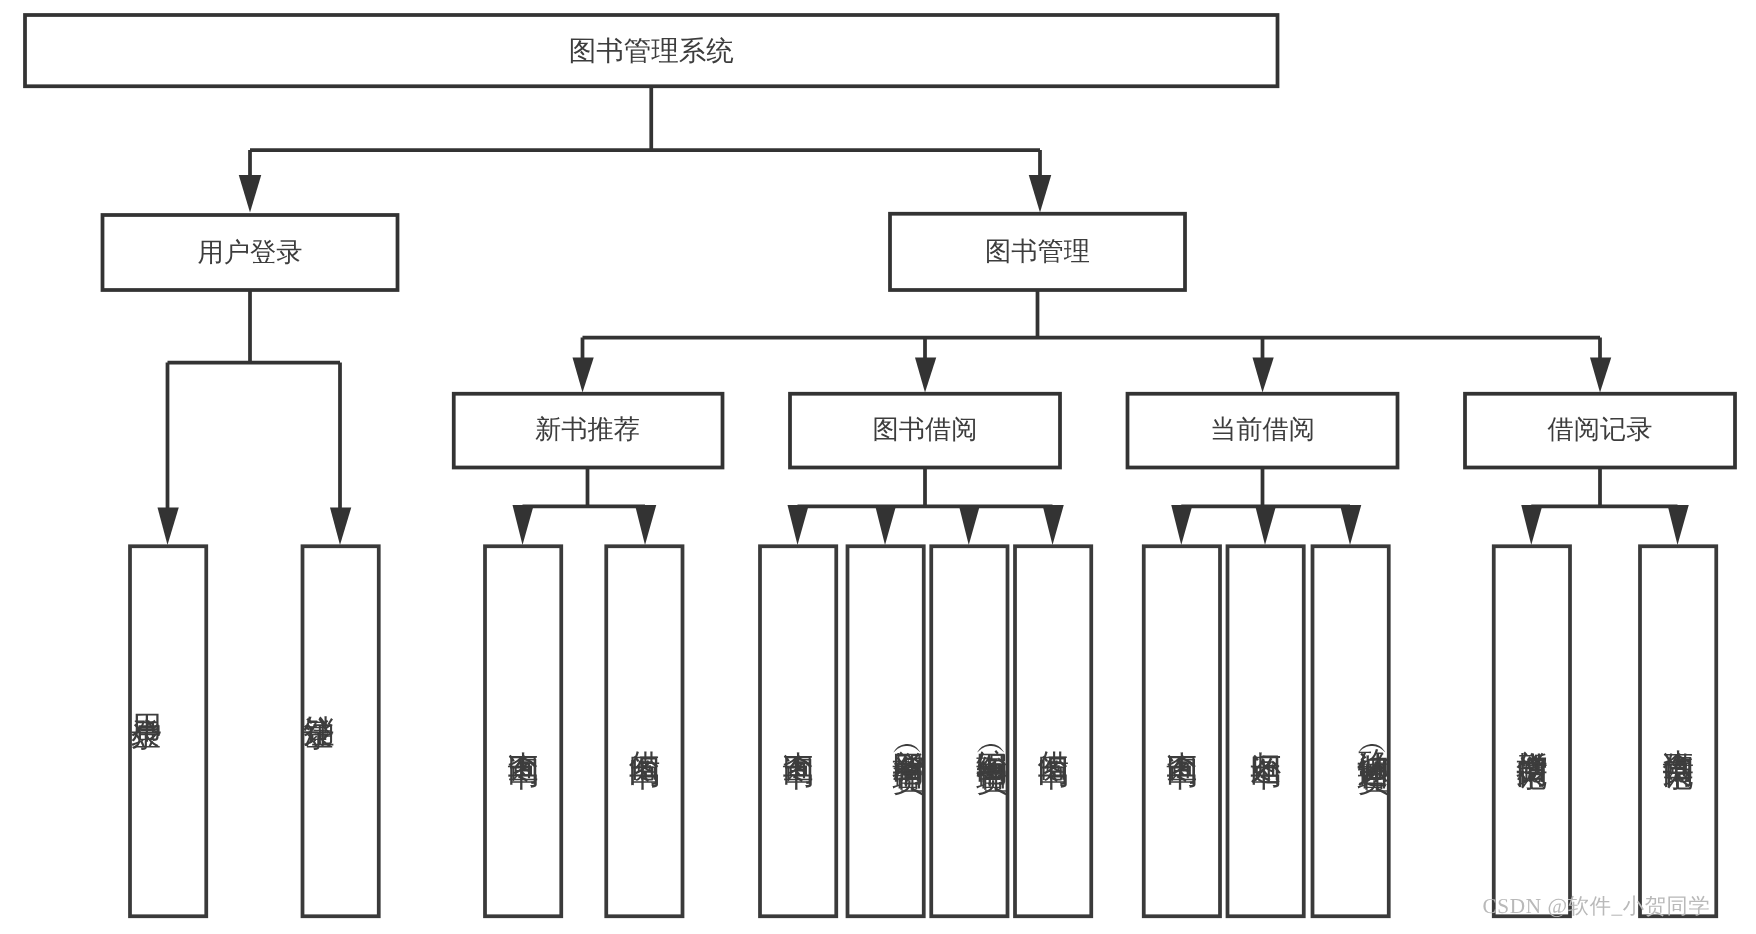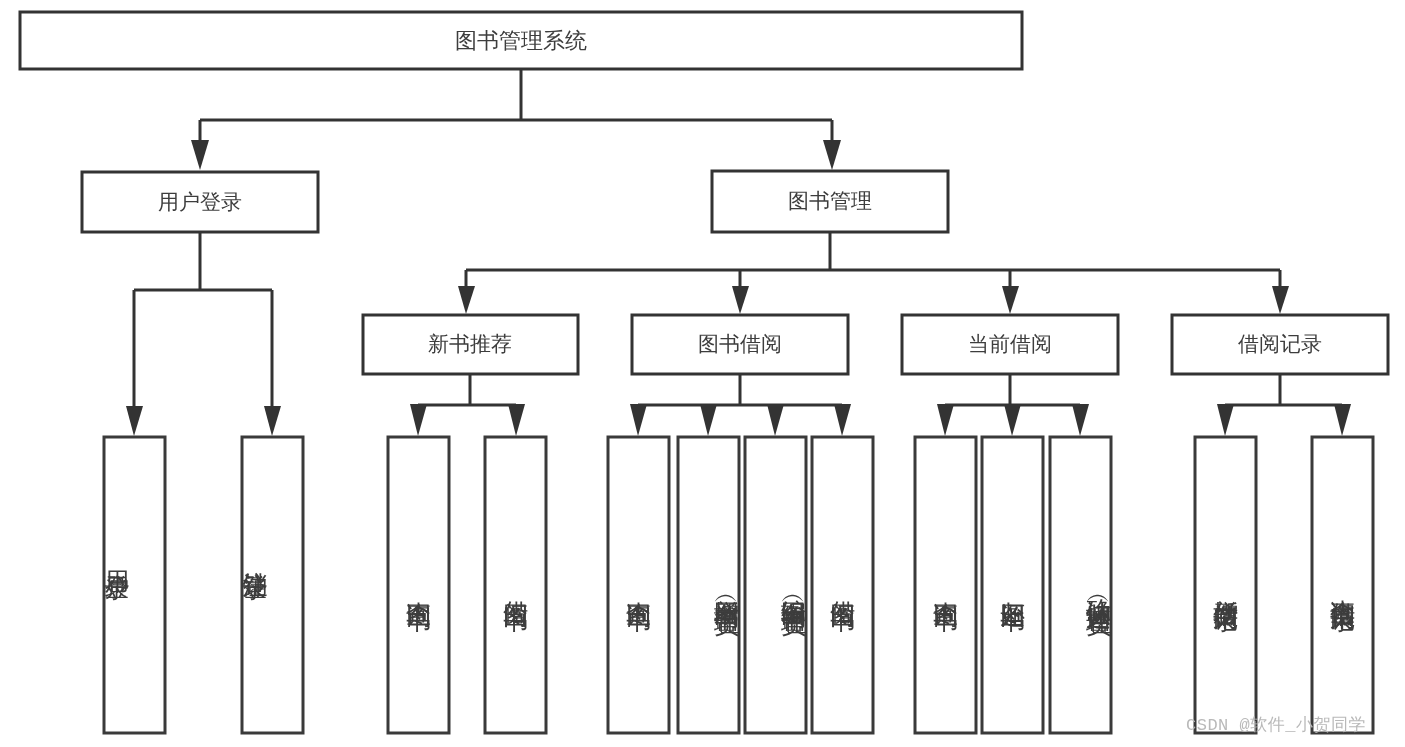--- a/index.html
+++ b/index.html
@@ -62,21 +62,21 @@
     letter-spacing: 2px;
     color: #3d3d3d;
     white-space: nowrap;
     text-align: center;
     pointer-events: none;
   }
   .watermark {
     position: absolute;
     left: 1186px;
     top: 713px;
-    font-family: Liberation Mono, monospace;
+    font-family: Liberation Serif, serif;
     font-size: 17px;
     color: #b9b9b9;
     white-space: nowrap;
     letter-spacing: 0.5px;
   }
 </style>
 </head>
 <body>
 
 <svg id="diagram" viewBox="0 0 1405 747">

